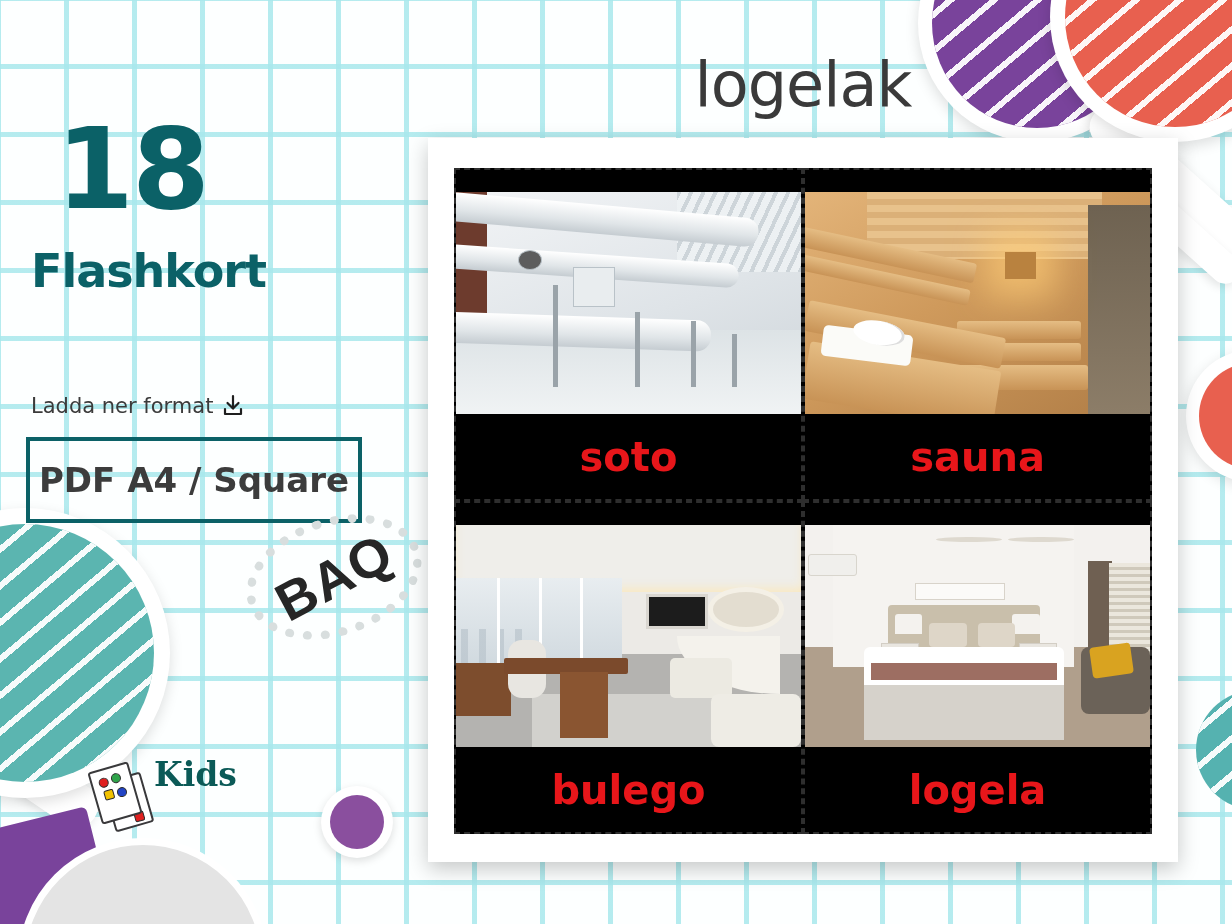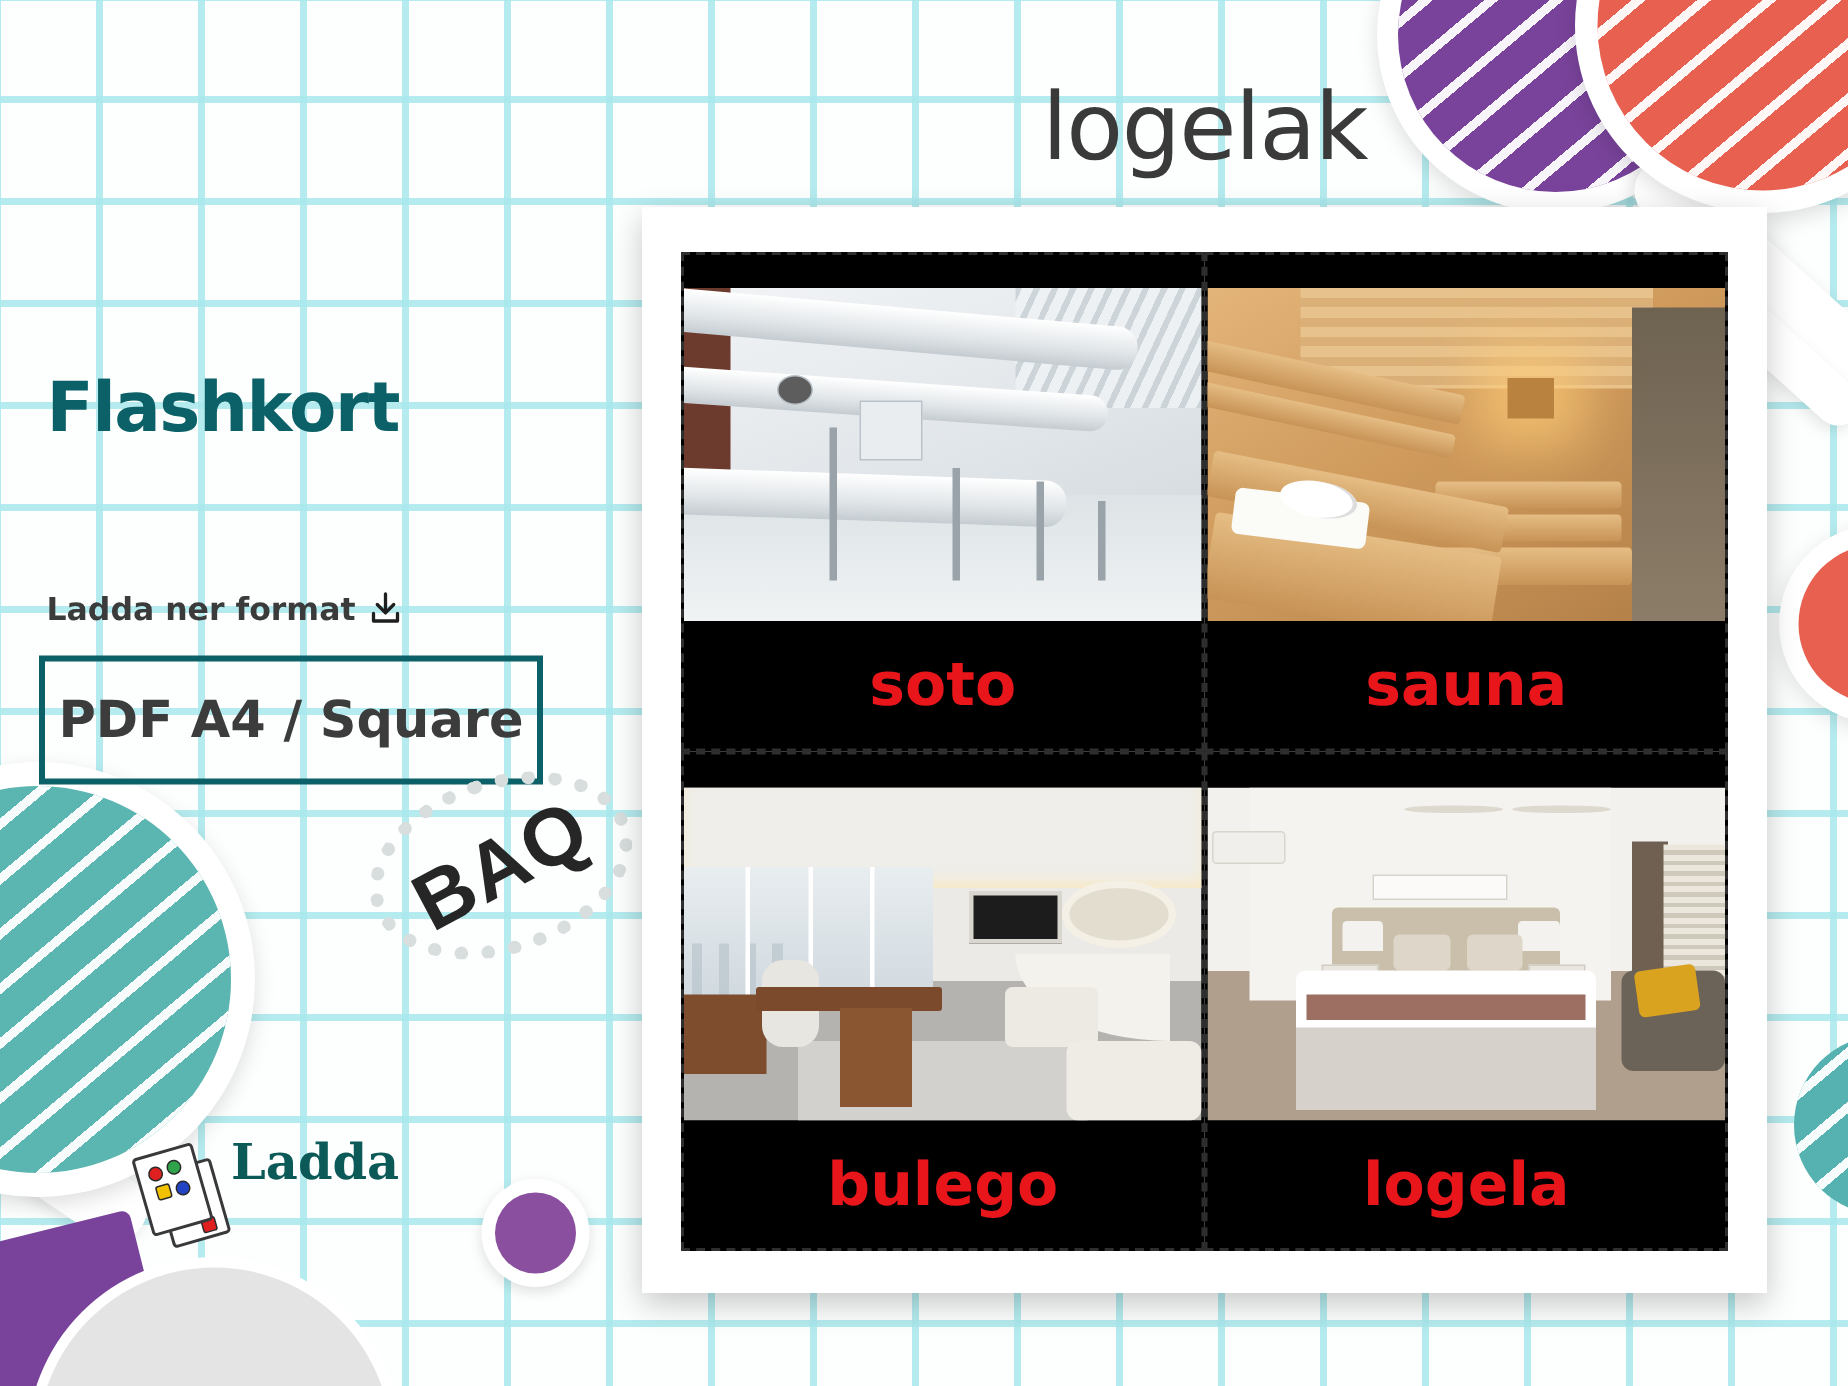--- a/index.html
+++ b/index.html
@@ -137,21 +137,21 @@
   }
   #count-label {
     position: absolute; top: 244px; left: 31px;
     font-size: 46px; font-weight: bold; color: #0b6167;
     letter-spacing: -1px;
     font-family: "DejaVu Sans", sans-serif;
   }
 
   #download-row {
     position: absolute; top: 394px; left: 31px;
-    display: flex; align-items: flex-start; gap: 9px; font-weight: bold;
+    display: flex; align-items: flex-start; gap: 9px;
   }
   #download-label {
     font-size: 21px; color: #3b3b3b;
     font-family: "DejaVu Sans", sans-serif;
   }
   #download-icon svg { display: block; }
 
   #pdf-button {
     position: absolute; top: 437px; left: 26px;
     width: 336px; height: 86px;
@@ -453,20 +453,21 @@
       </div>
   </div>
 
   <div class="deco" id="deco-purple-wedge"></div>
   <div class="deco" id="deco-gray-circle"></div>
 
   <div class="deco lolly-white" id="deco-purple-dot">
     <div class="lolly-core"></div>
   </div>
 
+  <div id="count-number">18</div>
   <div id="count-label">Flashkort</div>
 
   <div id="download-row">
     <span id="download-label">Ladda ner format</span>
     <span id="download-icon">
       <svg width="22" height="24" viewBox="0 0 22 24" fill="none" stroke="#1f1f1f" stroke-width="2.2" stroke-linecap="round" stroke-linejoin="round">
         <line x1="11" y1="2" x2="11" y2="14"></line>
         <polyline points="5.5,9 11,14.6 16.5,9"></polyline>
         <polyline points="3,15 3,20 19,20 19,15"></polyline>
       </svg>
@@ -489,21 +490,21 @@
         <div class="bshape" style="left:20px;top:36px;background:#e02020;border-radius:2px;"></div>
       </div>
       <div class="bcard" id="bcard-front">
         <div class="bshape" style="left:6px;top:7px;background:#e02020;border-radius:50%;"></div>
         <div class="bshape" style="left:19px;top:6px;background:#2fa34a;border-radius:50%;"></div>
         <div class="bshape" style="left:8px;top:20px;background:#f2c200;border-radius:2px;"></div>
         <div class="bshape" style="left:21px;top:21px;background:#2244c4;border-radius:50%;"></div>
       </div>
     </div>
     <div id="brand-text">
-      <span id="brand-kids">Ladda</span>
+      <span id="brand-kids">Kids</span>
     </div>
   </div>
 
   <div id="deck-title">logelak</div>
 
   <div id="card-panel">
     <div id="card-grid">
 
       <div class="flashcard">
         <div class="card-photo">

